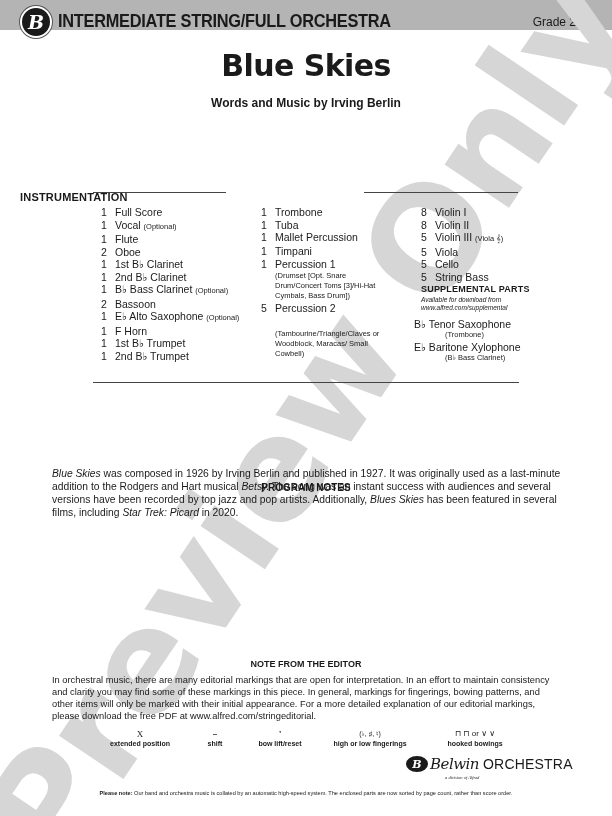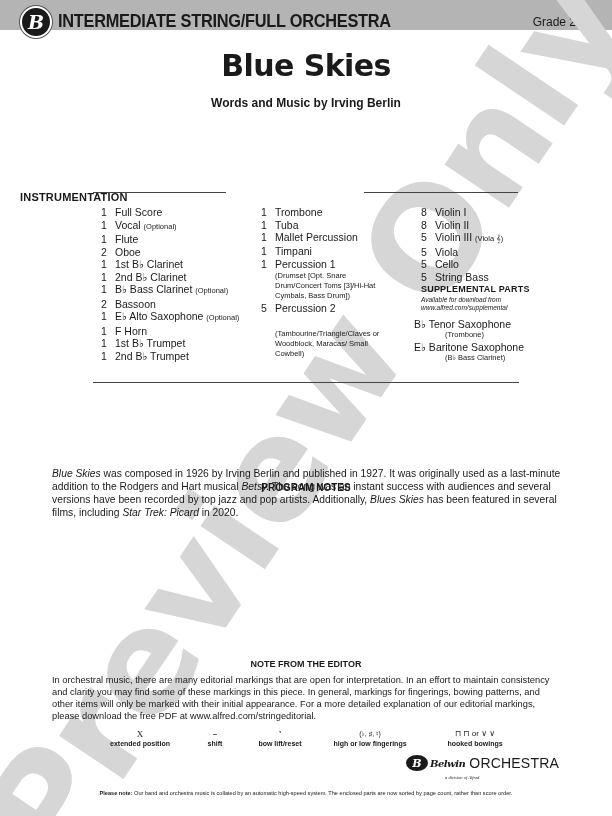--- a/index.html
+++ b/index.html
@@ -59,21 +59,21 @@
   .m1 { left: 95px; top: 729px; width: 90px; }
   .m2 { left: 190px; top: 729px; width: 50px; }
   .m3 { left: 245px; top: 729px; width: 70px; }
   .m4 { left: 325px; top: 729px; width: 90px; }
   .m5 { left: 430px; top: 729px; width: 90px; }
 
   
   .belwin { position: absolute; left: 406px; top: 755px; z-index: 1; display: flex; align-items: center; }
   .belwin-mark { width: 22px; height: 16px; border-radius: 50%; background: #1a1a1a; display:flex; align-items:center; justify-content:center; margin-right: 2px; }
   .belwin-mark span { color: #fff; font-family: "DejaVu Serif", serif; font-style: italic; font-weight: bold; font-size: 11px; }
-  .belwin-word { font-family: "DejaVu Serif", serif; font-style: italic; font-weight: bold; font-size: 10px; letter-spacing: -0.5px; }
+  .belwin-word { font-family: "DejaVu Serif", serif; font-style: italic; font-weight: normal; font-size: 15px; letter-spacing: -0.5px; }
   .belwin-orch { font-family: "Liberation Sans", sans-serif; font-size: 14px; margin-left: 4px; letter-spacing: 0.2px; }
   .belwin-sub { position: absolute; left: 445px; top: 775px; font-family: "Liberation Serif", serif; font-style: italic; font-size: 4.5px; z-index: 1; }
 
   .footnote { left: 0; width: 612px; top: 790px; text-align: center; font-family: "Liberation Sans", sans-serif; font-size: 5.6px; }
   .footnote b { font-weight: bold; }
 </style>
 </head>
 <body>
 
 <div class="header-band"></div>
@@ -200,21 +200,21 @@
       <span class="name">String Bass</span>
     </div>
 
   <div class="supp-heading">SUPPLEMENTAL PARTS</div>
   <div class="supp-note">
     <div>Available for download from</div>
     <div>www.alfred.com/supplemental</div>
   </div>
   <div class="supp-item">B♭ Tenor Saxophone</div>
   <div class="supp-sub">(Trombone)</div>
-  <div class="supp-item" style="margin-top:2px;">E♭ Baritone Saxophone</div>
+  <div class="supp-item" style="margin-top:2px;">E♭ Baritone Xylophone</div>
   <div class="supp-sub">(B♭ Bass Clarinet)</div>
 </div>
 
 <div class="rule" style="left:93px; top:382px; width:426px;"></div>
 
 <div class="layer section-heading prog-heading">PROGRAM NOTES</div>
 <div class="layer prog-body"><i>Blue Skies</i><span> was composed in 1926 by Irving Berlin and published in 1927. It was originally used as a last-minute addition to the Rodgers and Hart musical </span><i>Betsy.</i><span> The song was an instant success with audiences and several versions have been recorded by top jazz and pop artists. Additionally, </span><i>Blues Skies</i><span> has been featured in several films, including </span><i>Star Trek: Picard</i><span> in 2020.</span></div>
 
 <div class="layer section-heading editor-heading">NOTE FROM THE EDITOR</div>
 <div class="layer editor-body">In orchestral music, there are many editorial markings that are open for interpretation. In an effort to maintain consistency and clarity you may find some of these markings in this piece. In general, markings for fingerings, bowing patterns, and other items will only be marked with their initial appearance. For a more detailed explanation of our editorial markings, please download the free PDF at www.alfred.com/stringeditorial.</div>

